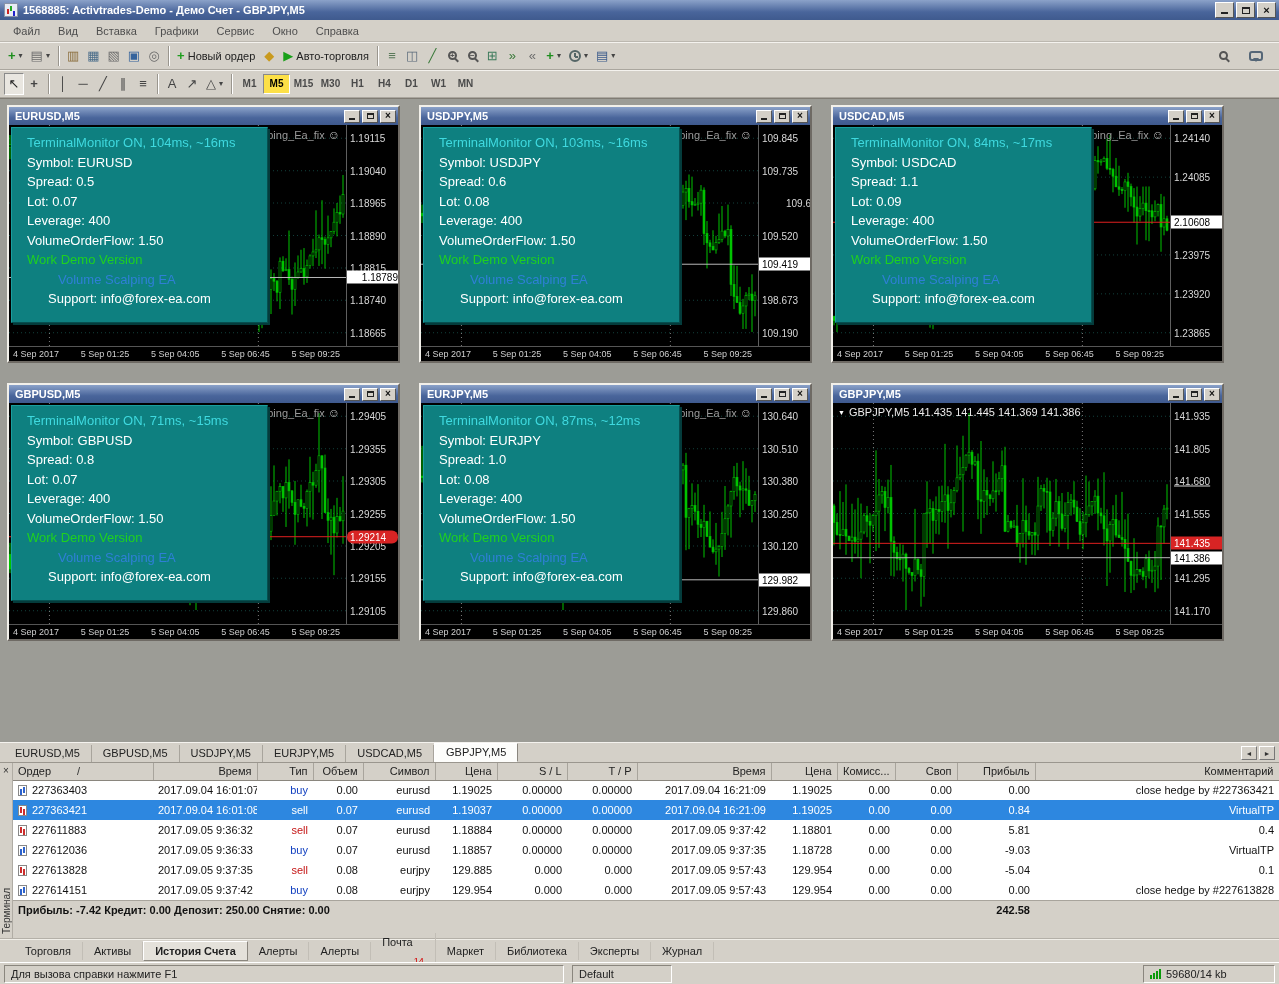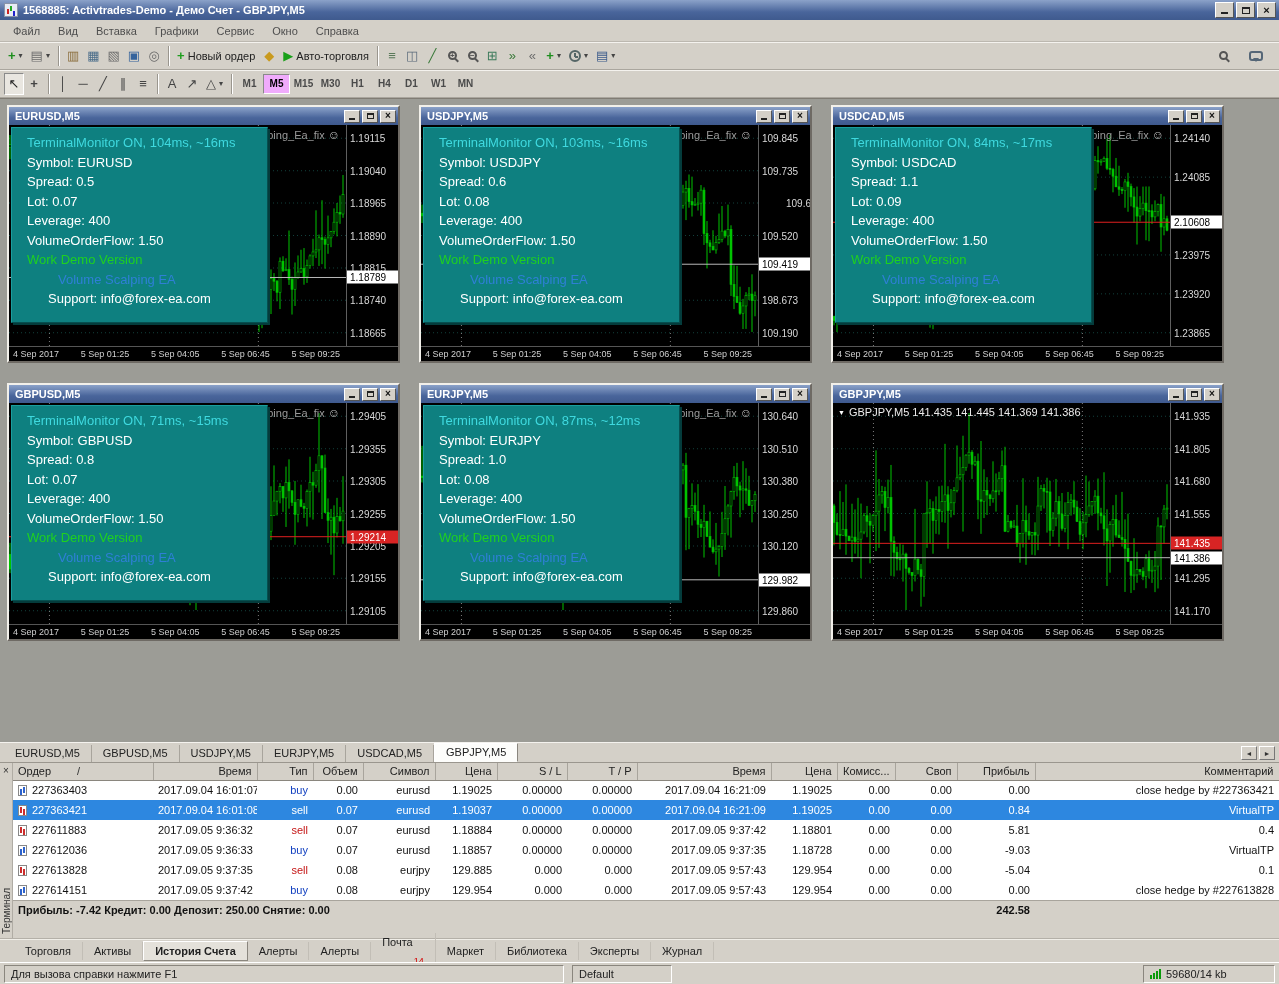--- a/index.html
+++ b/index.html
@@ -31,21 +31,21 @@
   .tb-right{margin-left:auto;display:inline-flex;gap:12px;margin-right:8px}
   .mag{width:9px;height:9px;border:2px solid #555;border-radius:50%;display:inline-block;position:relative}
   .mag::after{content:"";position:absolute;right:-4px;bottom:-3px;width:5px;height:2px;background:#555;transform:rotate(45deg)}
   .mag-sign{position:absolute;left:0;top:-1px;width:5px;text-align:center;font:bold 8px/8px "Liberation Sans",sans-serif;color:#555}
   .clockface{width:12px;height:12px;border:2px solid #566;border-radius:50%;display:inline-block;position:relative}
   .clockface::after{content:"";position:absolute;left:3px;top:1px;width:2px;height:4px;background:#566}
   .clockface::before{content:"";position:absolute;left:4px;top:4px;width:3px;height:2px;background:#566}
   .chatbub{width:14px;height:10px;border:2px solid #567;border-radius:3px;display:inline-block;position:relative}
   .chatbub::after{content:"";position:absolute;left:2px;bottom:-6px;border:3px solid transparent;border-top:4px solid #567}
   .tf{width:27px;height:20px;display:inline-flex;align-items:center;justify-content:center;font-weight:bold;font-size:10px;color:#4a4a4a}
-  .tf.active{background:#f0abfc;border:1px solid;border-color:#8a8a8a #fff #fff #8a8a8a;color:#000}
+  .tf.active{background:#fde047;border:1px solid;border-color:#8a8a8a #fff #fff #8a8a8a;color:#000}
 
   
   .mdi{flex:1;background:#9c9c96;overflow:hidden;display:grid;grid-template-columns:repeat(3,393px);grid-auto-rows:258px;gap:20px 19px;padding:6px 0 0 7px;align-content:start;border-top:1px solid #807c74}
   .chart-window{background:#d4d0c8;border:2px solid;border-color:#f2f0ea #6e6a64 #6e6a64 #f2f0ea;display:flex;flex-direction:column}
   .chart-titlebar{height:18px;flex:0 0 auto;background:linear-gradient(180deg,#8ba2c9,#49659b 60%,#3f5a8e);display:flex;align-items:center;color:#fff;font-weight:bold;padding:0 2px 0 6px}
   .chart-title{flex:1}
   .chart-controls{display:flex;gap:2px}
   .cwin-btn{width:16px;height:13px;background:#d4d0c8;border:1px solid;border-color:#fff #555 #555 #fff;display:inline-flex;align-items:center;justify-content:center}
   .cwin-btn .g-min{width:6px;height:2px;margin-top:5px}
   .cwin-btn .g-rest{width:7px;height:6px}
@@ -525,21 +525,21 @@
           <line x1="0" y1="152.48999999999998" x2="337" y2="152.48999999999998" stroke="#b8b8b8" stroke-width="1"></line>
         </svg>
         <div class="price-scale">
           <span class="scale-label" style="top: 6%;">1.19115</span>
           <span class="scale-label" style="top: 20.7%;">1.19040</span>
           <span class="scale-label" style="top: 35.3%;">1.18965</span>
           <span class="scale-label" style="top: 50%;">1.18890</span>
           <span class="scale-label" style="top: 64.7%;">1.18815</span>
           <span class="scale-label" style="top: 79.3%;">1.18740</span>
           <span class="scale-label" style="top: 94%;">1.18665</span>
-          <span class="price-box pb-white" style="top: 69%;">1.18789</span>
+          <span class="price-box pb-white" style="top: 69%; text-align: right;">1.18789</span>
         </div>
         <div class="time-axis">
           <span class="ta-label">4 Sep 2017</span>
           <span class="ta-label">5 Sep 01:25</span>
           <span class="ta-label">5 Sep 04:05</span>
           <span class="ta-label">5 Sep 06:45</span>
           <span class="ta-label">5 Sep 09:25</span>
         </div>
         <div class="ea-panel">
           <div class="ea-line c-cyan">TerminalMonitor ON, 104ms, ~16ms</div>
@@ -1377,21 +1377,21 @@
           <line x1="0" y1="133.70499999999998" x2="337" y2="133.70499999999998" stroke="#e02020" stroke-width="1"></line>
         </svg>
         <div class="price-scale">
           <span class="scale-label" style="top: 6%;">1.29405</span>
           <span class="scale-label" style="top: 20.7%;">1.29355</span>
           <span class="scale-label" style="top: 35.3%;">1.29305</span>
           <span class="scale-label" style="top: 50%;">1.29255</span>
           <span class="scale-label" style="top: 64.7%;">1.29205</span>
           <span class="scale-label" style="top: 79.3%;">1.29155</span>
           <span class="scale-label" style="top: 94%;">1.29105</span>
-          <span class="price-box pb-red" style="top: 60.5%;">1.29214</span>
+          <span class="price-box pb-red" style="top: 60.5%; border-radius: 6px;">1.29214</span>
         </div>
         <div class="time-axis">
           <span class="ta-label">4 Sep 2017</span>
           <span class="ta-label">5 Sep 01:25</span>
           <span class="ta-label">5 Sep 04:05</span>
           <span class="ta-label">5 Sep 06:45</span>
           <span class="ta-label">5 Sep 09:25</span>
         </div>
         <div class="ea-panel">
           <div class="ea-line c-cyan">TerminalMonitor ON, 71ms, ~15ms</div>
@@ -1942,21 +1942,21 @@
           <line x1="331" y1="101.97442494061103" x2="331" y2="140.65191570982552" stroke="#00c400" stroke-width="1"></line>
           <rect x="330" y="106.10564869079259" width="2" height="17.805083854973375" fill="#000" stroke="#00c400" stroke-width="0.6"></rect>
           <line x1="334" y1="81.24138731127628" x2="334" y2="116.32736093373961" stroke="#00c400" stroke-width="1"></line>
           <rect x="333" y="105.11335069680521" width="2" height="1" fill="#000" stroke="#00c400" stroke-width="0.6"></rect>
           <line x1="0" y1="140.335" x2="337" y2="140.335" stroke="#e02020" stroke-width="1"></line>
           <line x1="0" y1="154.7" x2="337" y2="154.7" stroke="#b8b8b8" stroke-width="1"></line>
         </svg>
         <div class="price-scale">
           <span class="scale-label" style="top: 6%;">141.935</span>
           <span class="scale-label" style="top: 20.7%;">141.805</span>
-          <span class="scale-label" style="top: 35.3%;">141.680</span>
+          <span class="scale-label" style="top: 35.3%; text-decoration: underline;">141.680</span>
           <span class="scale-label" style="top: 50%;">141.555</span>
           <span class="scale-label" style="top: 79.3%;">141.295</span>
           <span class="scale-label" style="top: 94%;">141.170</span>
           <span class="price-box pb-red" style="top: 63.5%;">141.435</span>
           <span class="price-box pb-white" style="top: 70%;">141.386</span>
         </div>
         <div class="time-axis">
           <span class="ta-label">4 Sep 2017</span>
           <span class="ta-label">5 Sep 01:25</span>
           <span class="ta-label">5 Sep 04:05</span>

